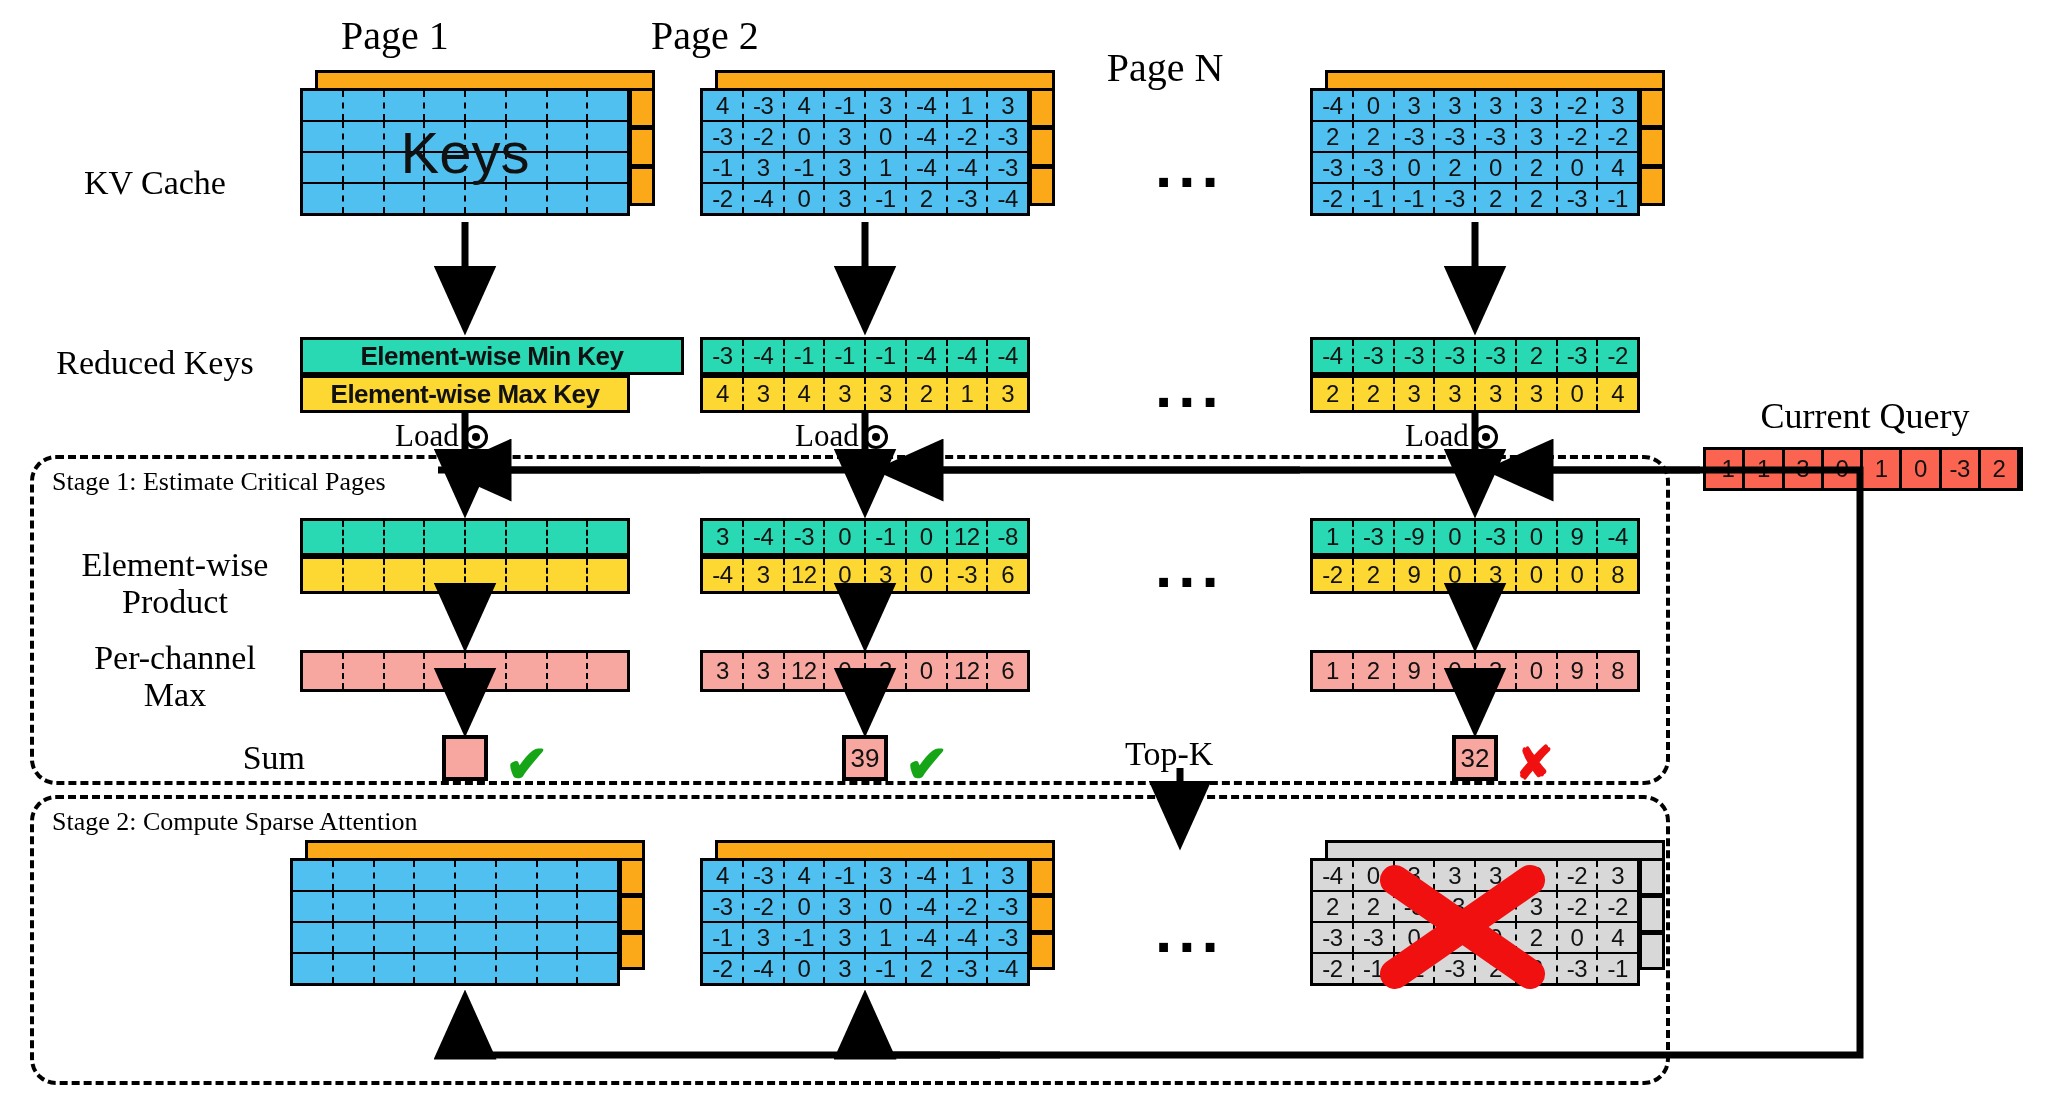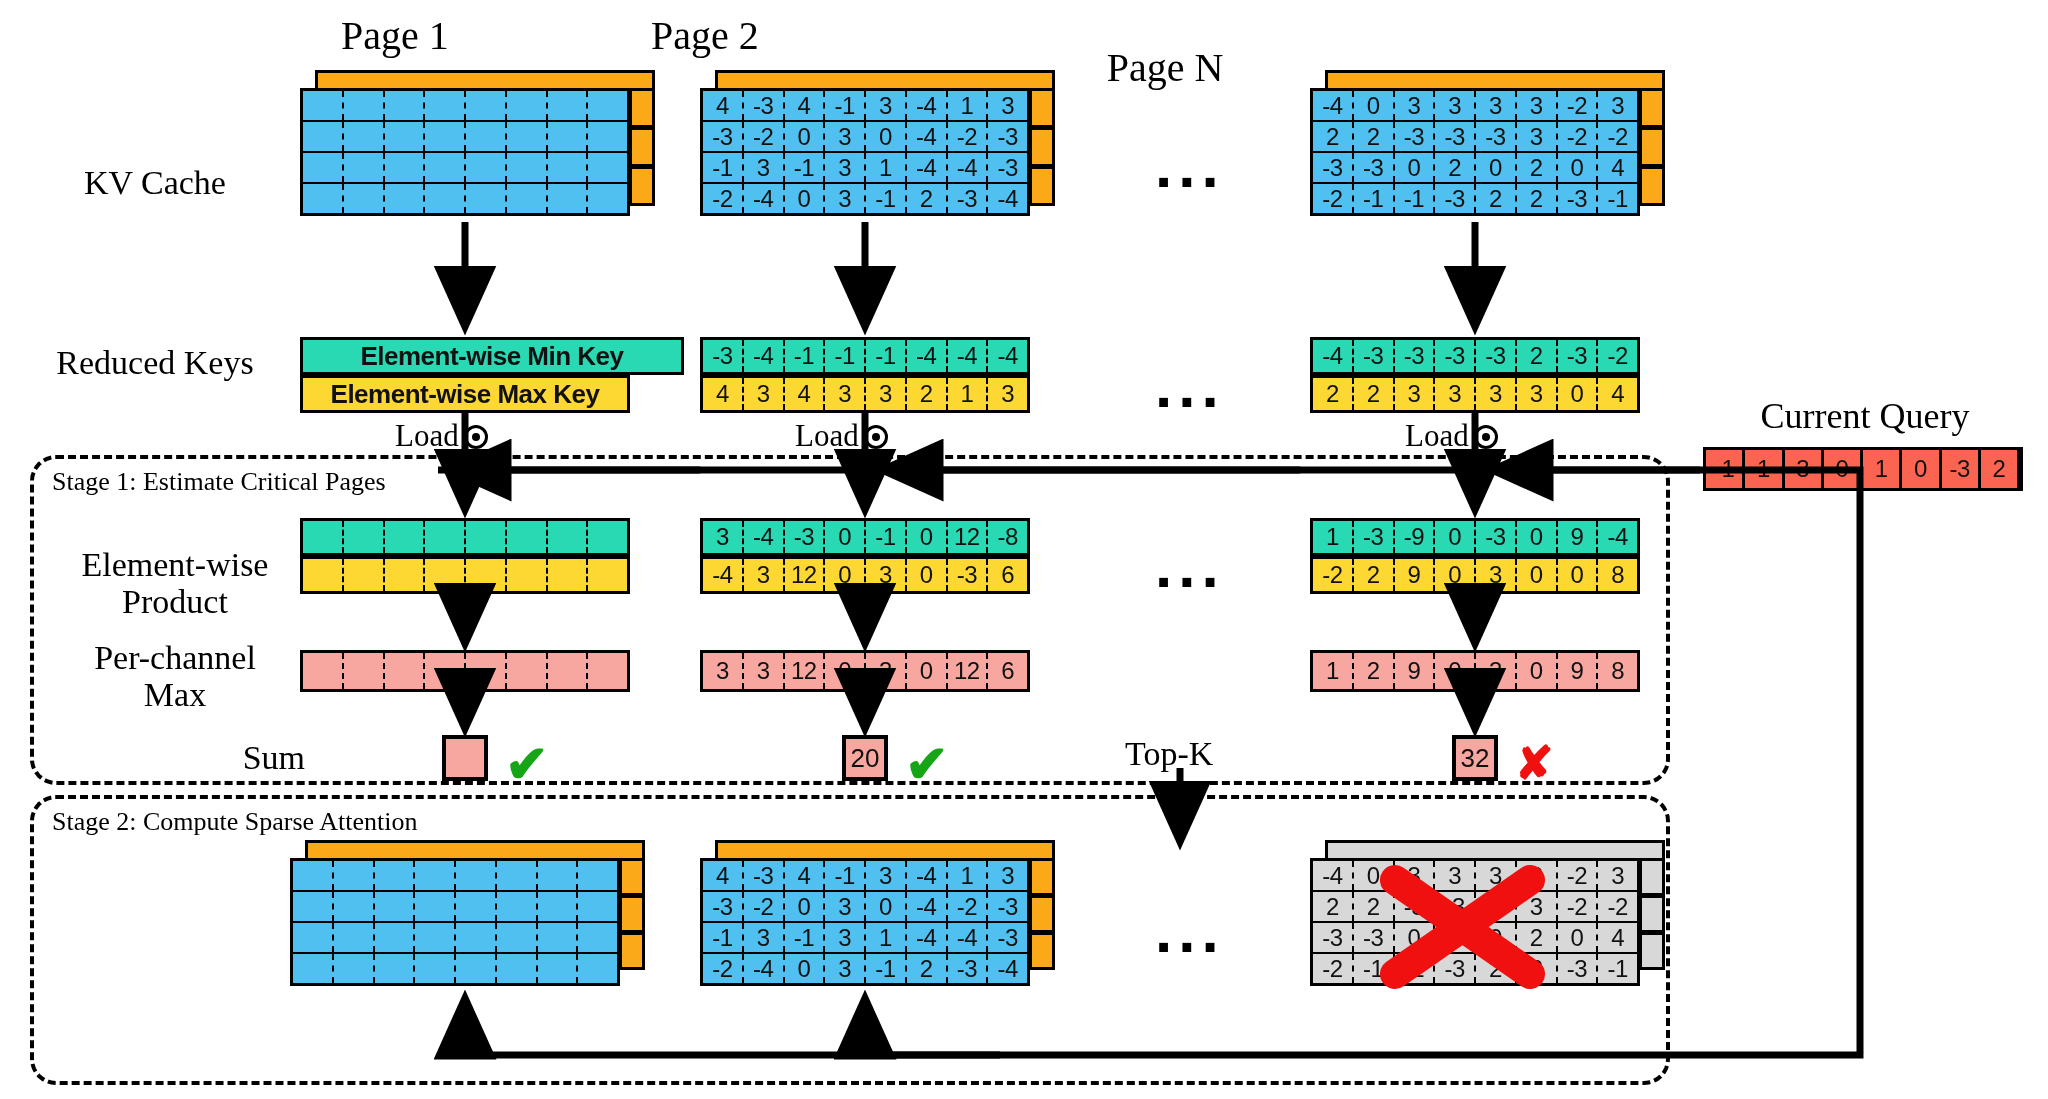--- a/index.html
+++ b/index.html
@@ -178,20 +178,21 @@
         <div class="mcell"></div>
         <div class="mcell"></div>
         <div class="mcell"></div>
         <div class="mcell"></div>
         <div class="mcell"></div>
         <div class="mcell"></div>
         <div class="mcell"></div>
         <div class="mcell"></div>
       </div>
     </div>
+  <div class="keys-label" style="left:300px; top:88px; width:330px; height:128px;">Keys</div>
 
   <div class="pagestack" style="left:700px; top:70px;">
     <div class="orange-top" style="left:15px; top:0px; width:340px; height:26px;"></div>
     <div class="orange-tab" style="left:329px; top:18px; width:26px; height:40px;"></div>
     <div class="orange-tab" style="left:329px; top:57px; width:26px; height:40px;"></div>
     <div class="orange-tab" style="left:329px; top:96px; width:26px; height:40px;"></div>
   </div>
   <div class="matrix" id="m-kv-p2" style="left:700px; top:88px; width:330px; height:128px;">
       <div class="mrow">
         <div class="mcell">4</div>
@@ -454,21 +455,21 @@
       <div class="scell">0</div>
       <div class="scell">3</div>
       <div class="scell">0</div>
       <div class="scell">9</div>
       <div class="scell">8</div>
     </div>
 
   <div class="sumbox" style="left:442px; top:735px; width:46px; height:46px;"></div>
   <div class="mark tick" style="left:505px; top:738px;">✔</div>
 
-  <div class="sumbox" style="left:842px; top:735px; width:46px; height:46px;">20</div>
+  <div class="sumbox" style="left:842px; top:735px; width:46px; height:46px;">39</div>
   <div class="mark tick" style="left:905px; top:738px;">✔</div>
 
   <div class="sumbox" style="left:1452px; top:735px; width:46px; height:46px;">32</div>
   <div class="mark cross" style="left:1515px; top:740px;">✘</div>
 
   <div class="stage-title" style="left:1125px; top:735px; font-size:34px;">Top-K</div>
 
   <div class="stagebox" style="left:30px; top:795px; width:1640px; height:290px;"></div>
   <div class="stage-title" style="left:52px; top:807px;">Stage 2: Compute Sparse Attention</div>
 

